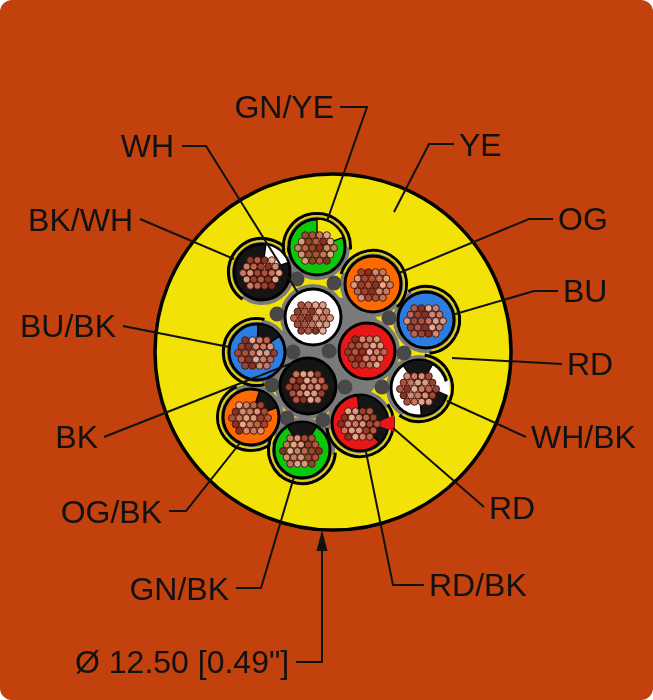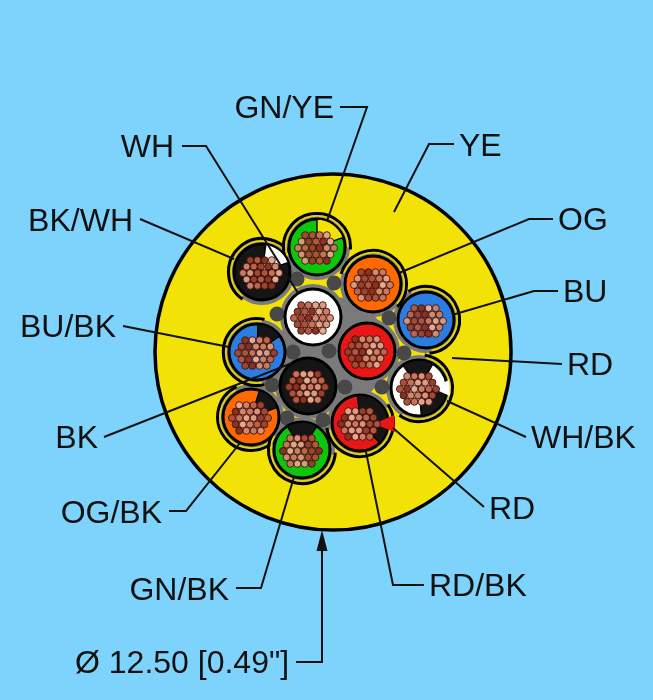--- a/index.html
+++ b/index.html
@@ -1,17 +1,17 @@
 <!DOCTYPE html>
 <html><head>
 <meta charset="utf-8">
 <style>
   html,body{margin:0;padding:0;background:#ffffff;}
-  .stage{position:relative;width:653px;height:700px;background:#7dd3fc;overflow:hidden;
-         font-family:"Liberation Sans", sans-serif;}
+  .stage{position:relative;width:653px;height:700px;background:#c2410c;overflow:hidden;
+         font-family:"Liberation Sans", sans-serif;border-radius:12px;}
   svg text{font-family:"Liberation Sans", sans-serif;font-size:32px;fill:#111;}
 </style>
 </head>
 <body>
 
 <div class="stage">
   <svg id="diagram" width="653" height="700" viewBox="0 0 653 700">
     <g id="g-jacket">
         <circle cx="333" cy="352" r="178" fill="#f2e205" stroke="#000" stroke-width="3.5"></circle>
       </g>

